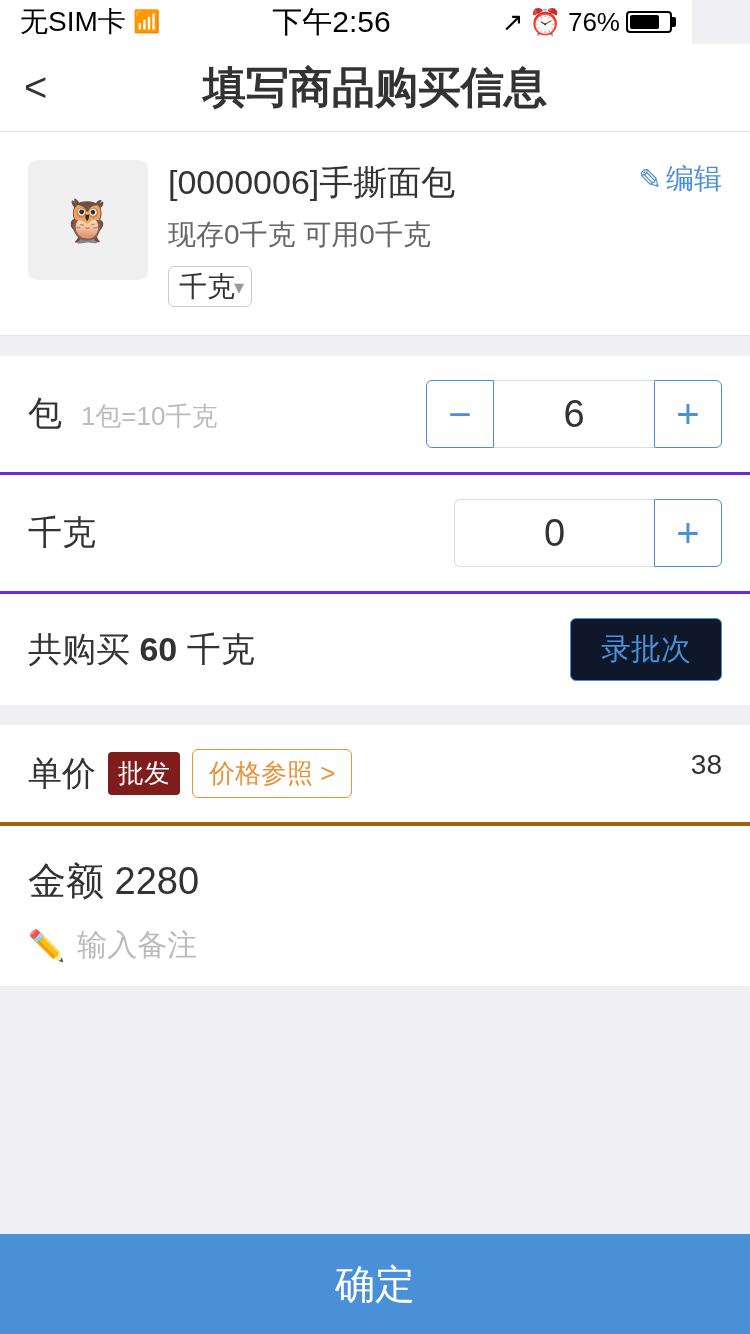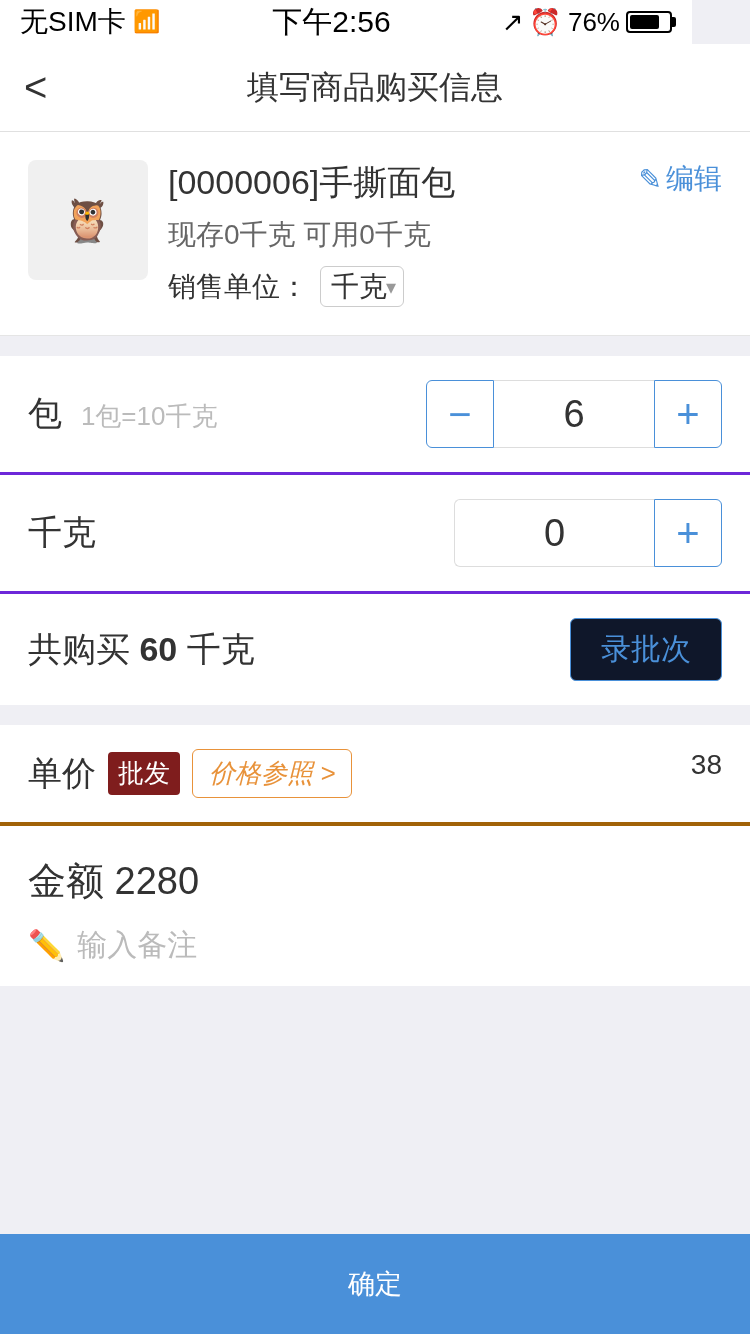--- a/index.html
+++ b/index.html
@@ -51,22 +51,22 @@
       justify-content: center;
       border-bottom: 1px solid #e0e0e0;
       position: relative;
     }
     .nav-back {
       position: absolute; left: 24px;
       font-size: 40px; color: #333;
       cursor: pointer;
     }
     .nav-title {
-      font-size: 32px;
-      font-weight: 400;
+      font-size: 43px;
+      font-weight: 700;
       color: #333;
     }
 
     
     .product-card {
       background: #fff;
       margin-top: 0;
       padding: 28px 28px;
       display: flex;
       align-items: flex-start;
@@ -201,21 +201,20 @@
     }
     .price-ref-btn {
       border: 1.5px solid #e8923a;
       border-radius: 6px;
       padding: 6px 16px;
       font-size: 26px;
       color: #e8923a;
       background: #fff;
       display: flex; align-items: center; gap: 6px;
       cursor: pointer;
-      font-style: italic;
     }
     .price-value { font-size: 28px; color: #333; font-weight: 400; }
 
     
     .amount-section {
       background: #fff;
       padding: 30px 28px 20px;
       border-top: 4px solid #a16207;
     }
     .amount-row { font-size: 38px; color: #333; margin-bottom: 18px; }
@@ -230,21 +229,21 @@
     .confirm-btn-wrap {
       position: fixed;
       bottom: 0; left: 0;
       width: 750px;
       height: 100px;
       background: #4a90d9;
       display: flex; align-items: center; justify-content: center;
       cursor: pointer;
     }
     .confirm-btn-label {
-      font-size: 27px;
+      font-size: 40px;
       color: #fff;
       font-weight: 400;
     }
 
     
     .gray-area {
       background: #efeff4;
       height: 320px;
     }
   </style>
@@ -274,21 +273,20 @@
 
 <div style="background:#fff; position:relative;">
   <div class="product-card">
     <div class="product-thumb">
       <span class="owl-logo">🦉</span>
     </div>
     <div class="product-info">
       <div class="product-name">[0000006]手撕面包</div>
       <div class="product-stock">现存0千克   可用0千克</div>
       <div class="product-unit-row">
-        <span>销售单位：</span>
         <div class="unit-select-wrap">
           <select class="unit-select">
             <option>千克</option>
           </select>
         </div>
       </div>
     </div>
     <div class="edit-btn">
       <span>✎</span>
       <span>编辑</span>

